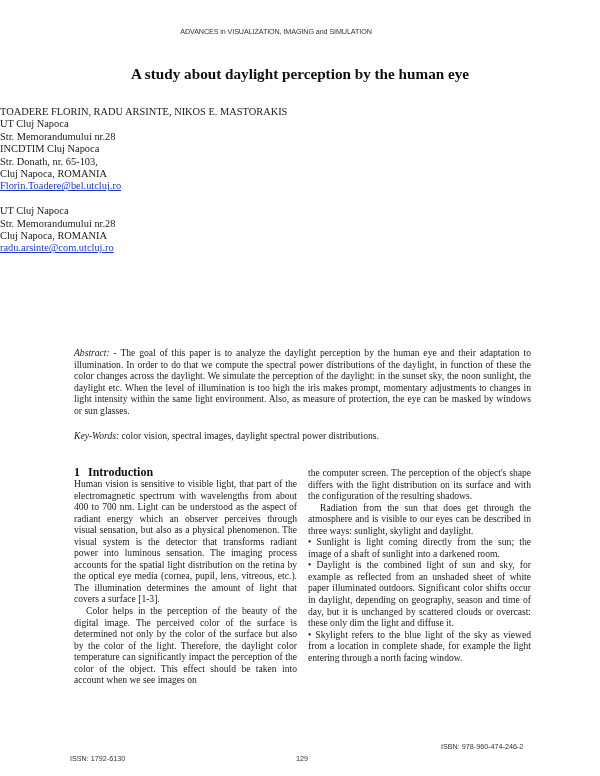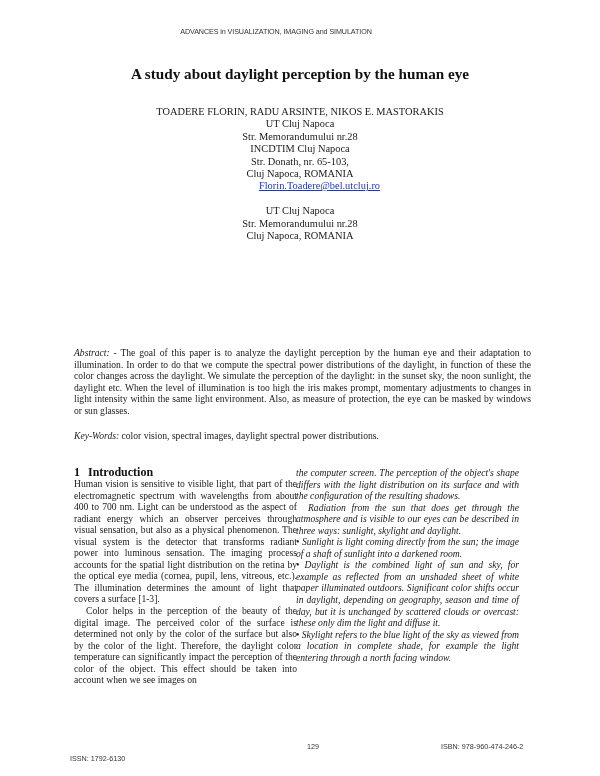--- a/index.html
+++ b/index.html
@@ -36,31 +36,29 @@
       font-family: "Liberation Serif", serif;
       font-weight: bold;
       font-size: 15.2px;
       color: #111;
     }
     .authors-block {
       position: absolute;
       top: 106px;
       left: 0;
       width: 600px;
-      text-align: center;
       font-size: 10.4px;
       line-height: 12.4px;
       color: #1a1a1a;
     }
     .authors-block .line { display: block; white-space: nowrap; }
     .authors-block .gap { display: block; height: 12.4px; }
     .authors-block a {
       color: #1a37c8;
       text-decoration: underline;
-      margin-left: 39px;
     }
     .abstract {
       position: absolute;
       top: 347px;
       left: 74px;
       width: 457px;
       font-size: 9.6px;
       line-height: 11.6px;
       text-align: justify;
       color: #1a1a1a;
@@ -77,21 +75,21 @@
     }
     .col {
       position: absolute;
       width: 223px;
       font-size: 9.6px;
       line-height: 11.55px;
       text-align: justify;
       color: #1a1a1a;
     }
     .col-left { top: 466px; left: 74px; }
-    .col-right { top: 467px; left: 296px; font-style: italic; }
+    .col-right { top: 467px; left: 308px; }
     .section-heading {
       font-weight: bold;
       font-size: 12px;
       line-height: 12px;
       margin: 0 0 0px 0;
       color: #111;
     }
     .section-heading .num { margin-right: 8px; }
     .col p { margin: 0; }
     .col p.indent { text-indent: 12px; }
@@ -100,21 +98,21 @@
       position: absolute;
       top: 742px;
       left: 0;
       width: 600px;
       font-family: "Liberation Sans", "DejaVu Sans", sans-serif;
       font-size: 7.2px;
       color: #333;
     }
     .footer span { position: absolute; white-space: nowrap; }
     .footer .issn { left: 70px; margin-top: 12px; }
-    .footer .page { left: 307px; }
+    .footer .page { left: 296px; margin-top: 12px; }
     .footer .isbn { left: 441px; }
   </style>
 </head>
 <body>
 
 <div class="running-header">ADVANCES in VISUALIZATION, IMAGING and SIMULATION</div>
 
 <div class="title">A study about daylight perception by the human eye</div>
 
 <div class="authors-block">
@@ -127,20 +125,21 @@
     <span class="line">Str. Donath, nr. 65-103,</span>
     <span class="line">Cluj Napoca, ROMANIA</span>
     <span class="line"><a>Florin.Toadere@bel.utcluj.ro</a></span>
   </div>
   <span class="gap"></span>
 
   <div>
     <span class="line">UT Cluj Napoca</span>
     <span class="line">Str. Memorandumului nr.28</span>
     <span class="line">Cluj Napoca, ROMANIA</span>
+    <span class="line"><a>radu.arsinte@com.utcluj.ro</a></span>
   </div>
   <span class="gap"></span>
 
 </div>
 
 <div class="abstract">
   <span class="label">Abstract:</span><span> - The goal of this paper is to analyze the daylight perception by the human eye and their adaptation to illumination. In order to do that we compute the spectral power distributions of the daylight, in function of these the color changes across the daylight. We simulate the perception of the daylight: in the sunset sky, the noon sunlight, the daylight etc. When the level of illumination is too high the iris makes prompt, momentary adjustments to changes in light intensity within the same light environment. Also, as measure of protection, the eye can be masked by windows or sun glasses.</span>
 </div>
 
 <div class="keywords">

